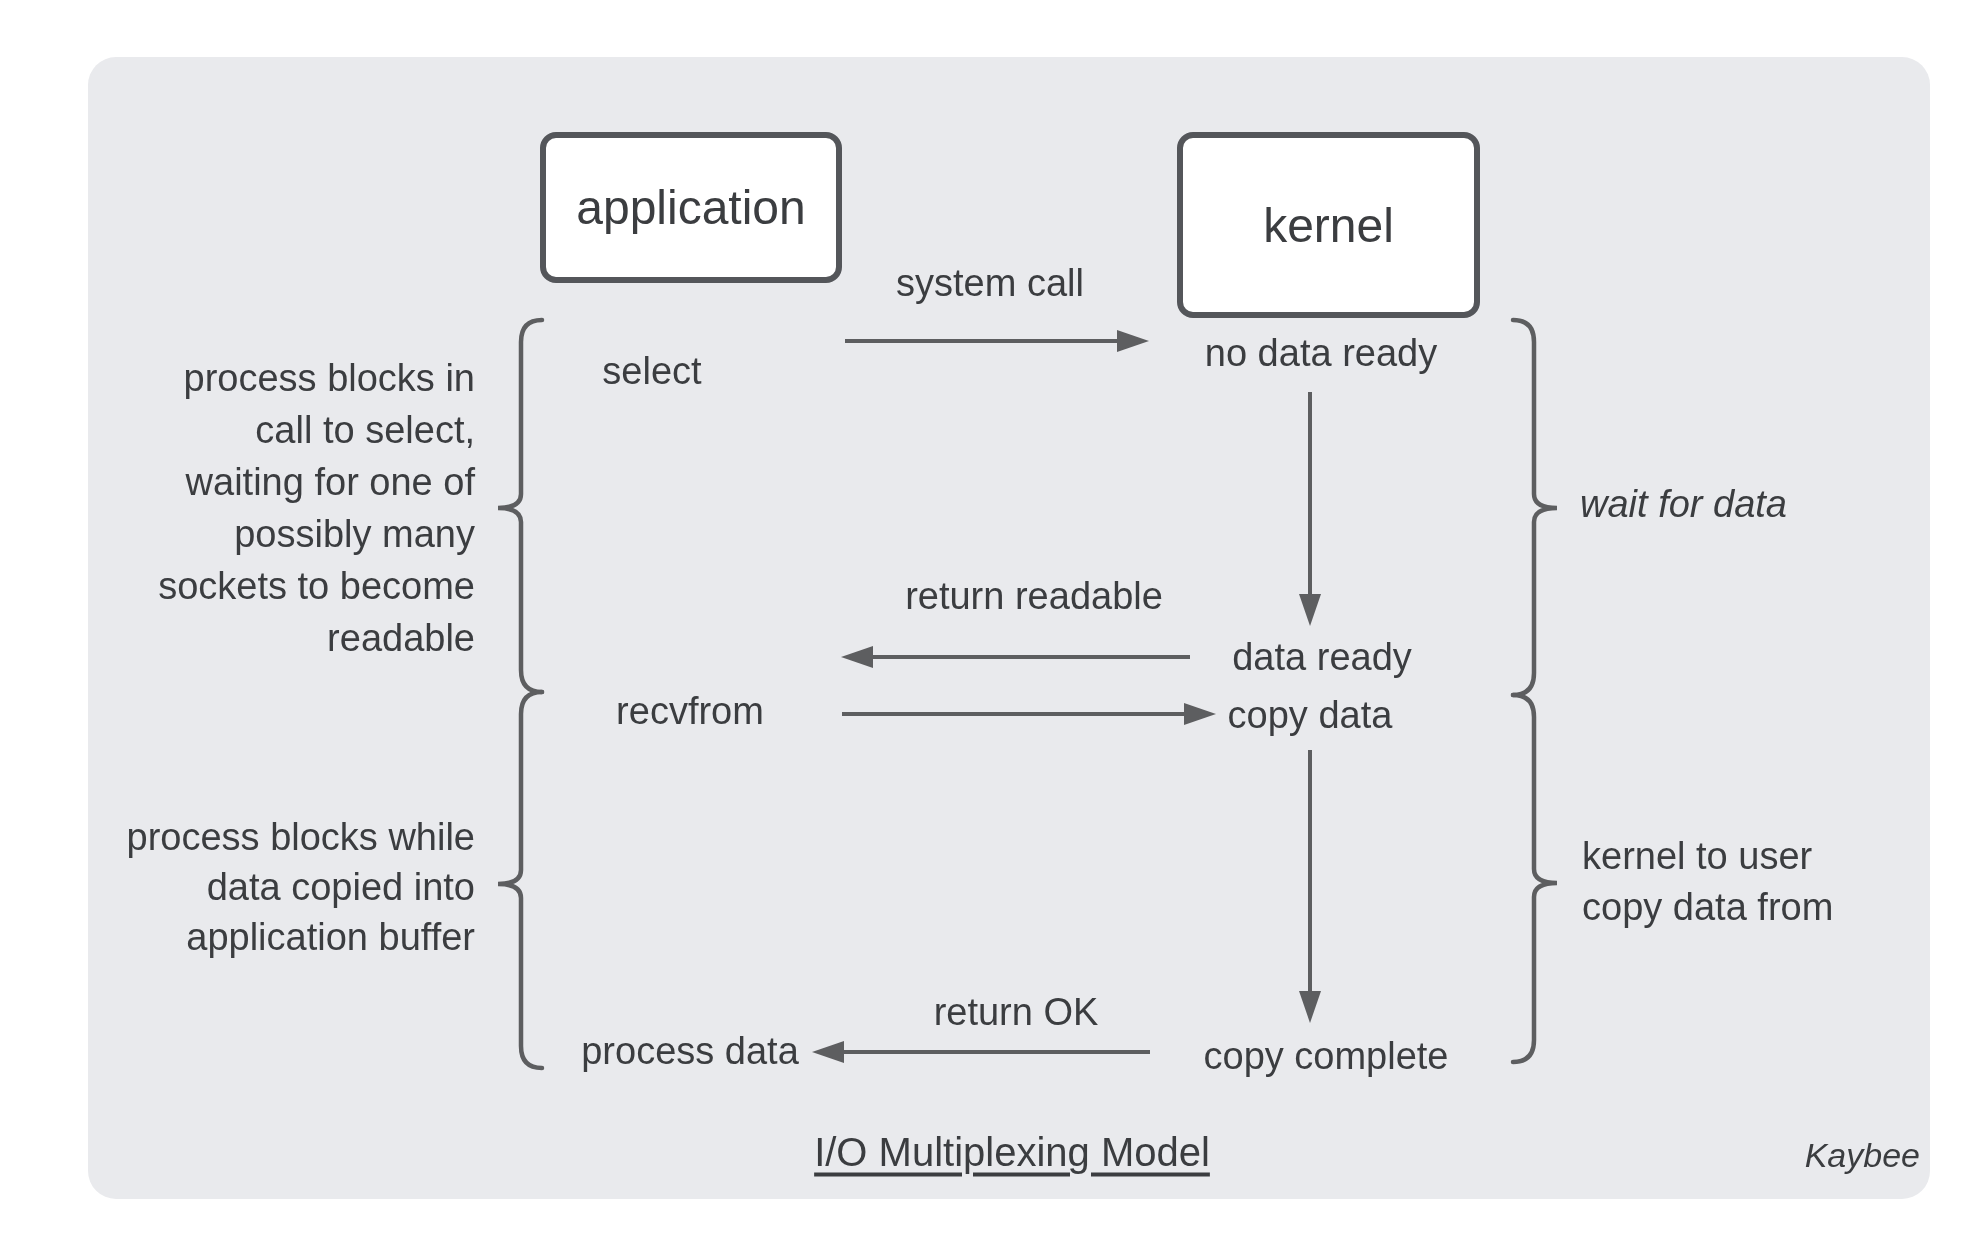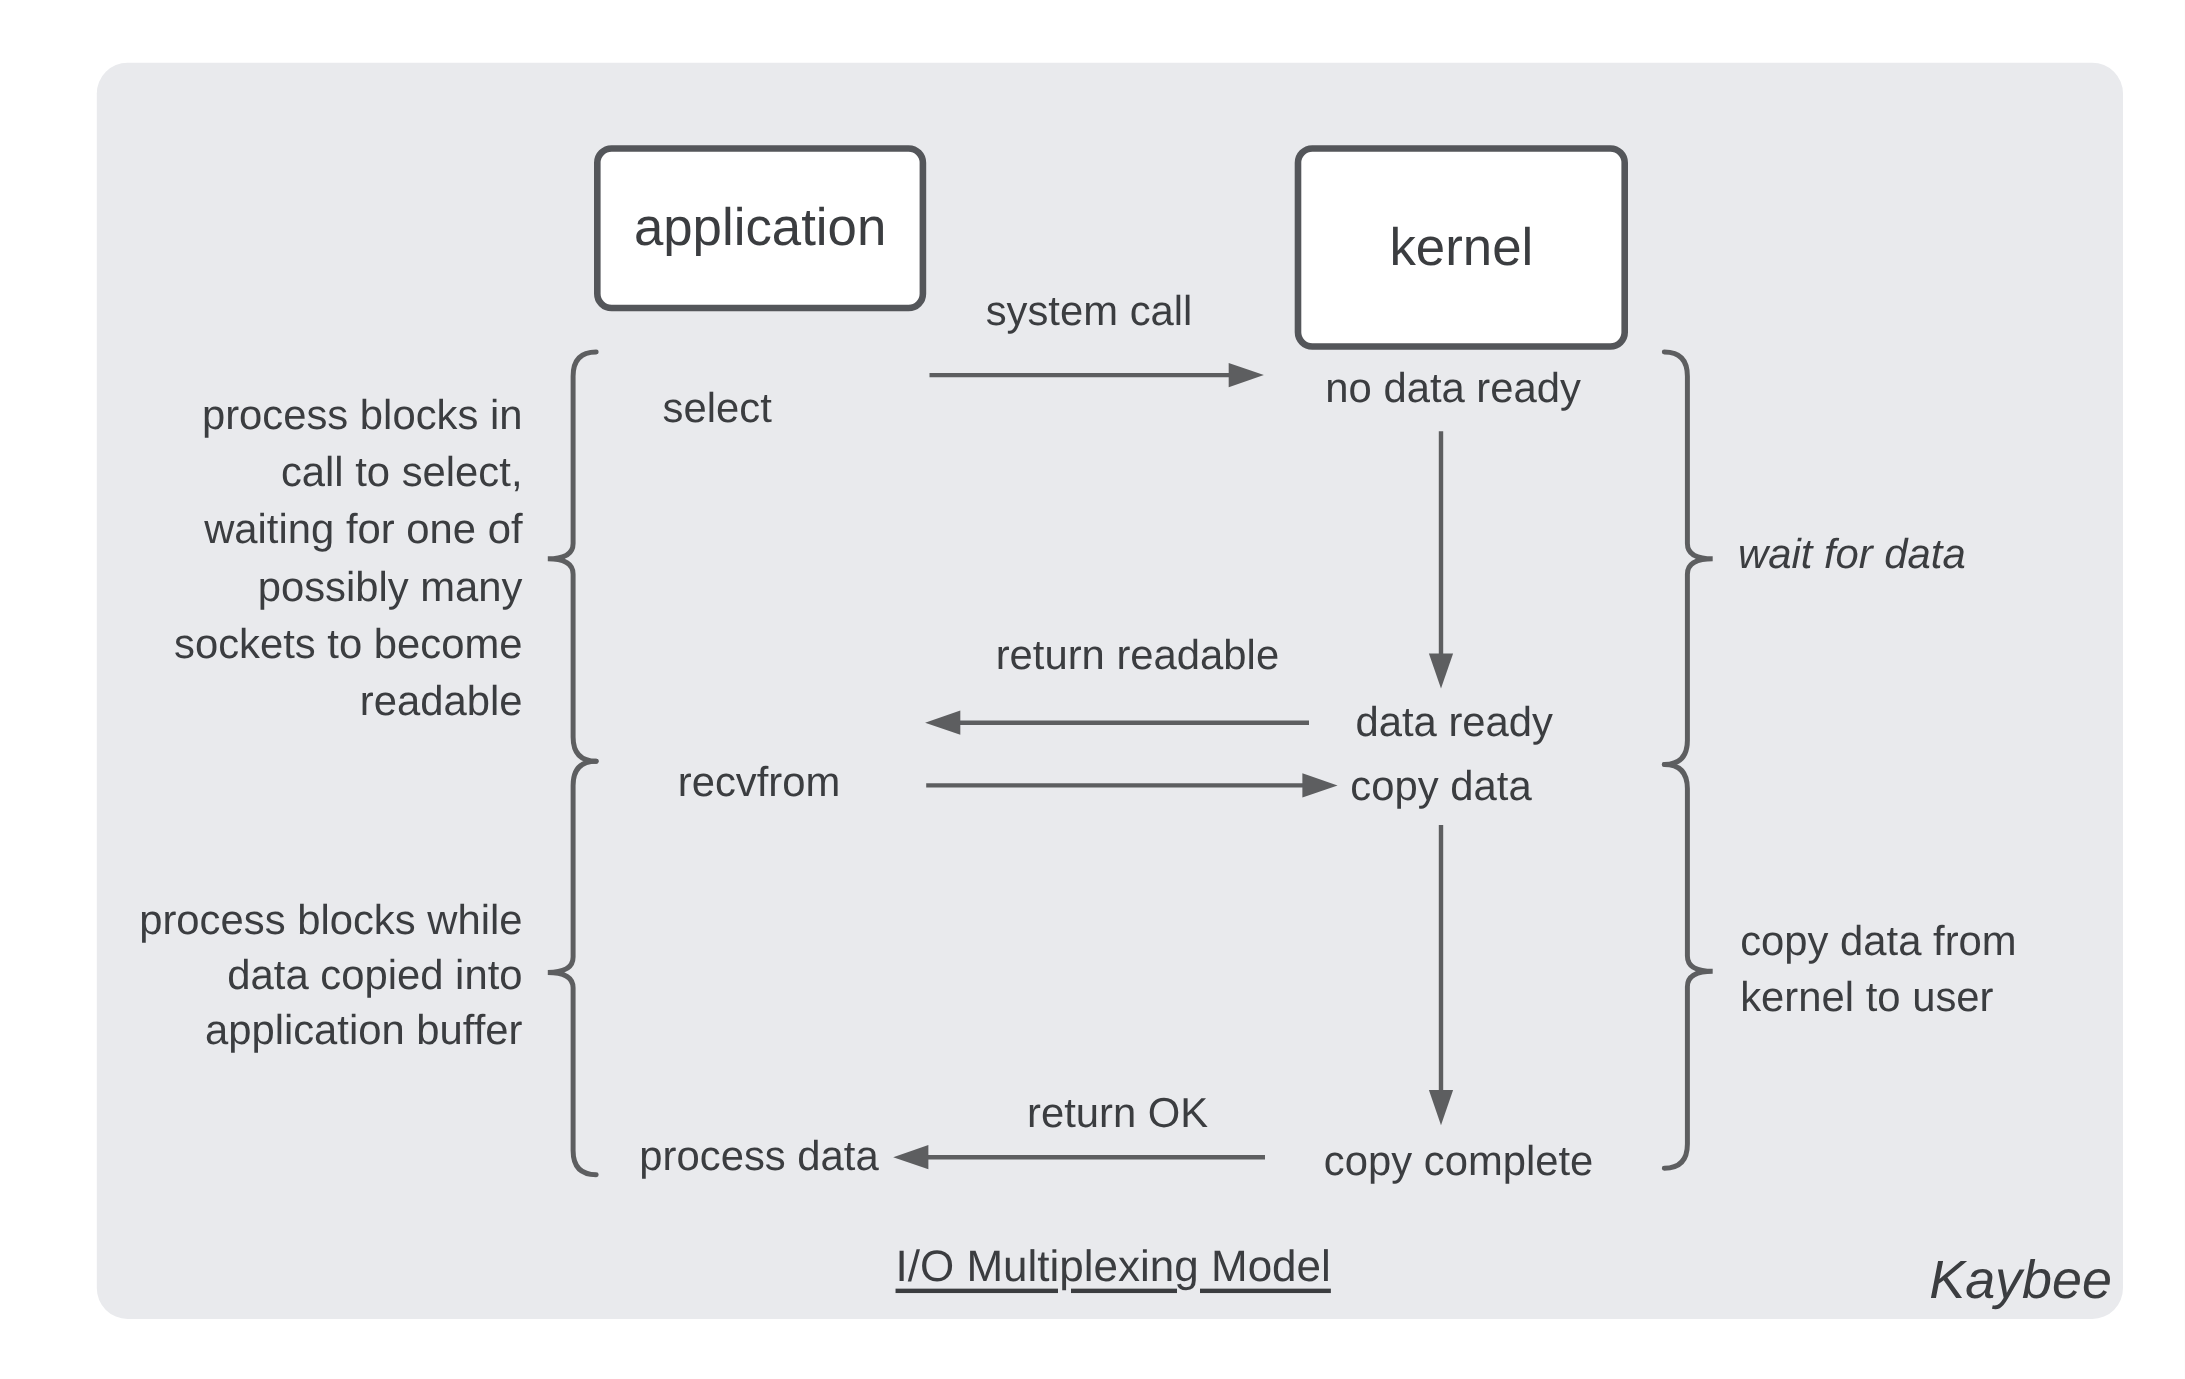--- a/index.html
+++ b/index.html
@@ -73,21 +73,21 @@
     transform: translate(-50%, -50%);
     left: 1012px; top: 1152px;
     font-size: 40px;
     text-decoration: underline;
     text-underline-offset: 7px;
     white-space: nowrap;
   }
   #credit {
     position: absolute;
     right: 66px; top: 1136px;
-    font-size: 49px;
+    font-size: 34px;
     font-style: italic;
     white-space: nowrap;
   }
 </style>
 </head>
 <body>
 
 <div id="stage">
 
   <div id="panel"></div>
@@ -162,20 +162,20 @@
     <div>readable</div>
   </div>
   <div class="annR" style="right:1511px; top:812px; line-height:50px;">
     <div>process blocks while</div>
     <div>data copied into</div>
     <div>application buffer</div>
   </div>
 
   <div class="annL" style="left:1580px; top:479px;font-style:italic;">wait for data</div>
   <div class="annL" style="left:1582px; top:831px;">
+    <div>kernel to user</div>
     <div>copy data from</div>
-    <div>kernel to user</div>
   </div>
 
   <div id="caption">I/O Multiplexing Model</div>
   <div id="credit">Kaybee</div>
 
 </div>
 
 </body></html>

